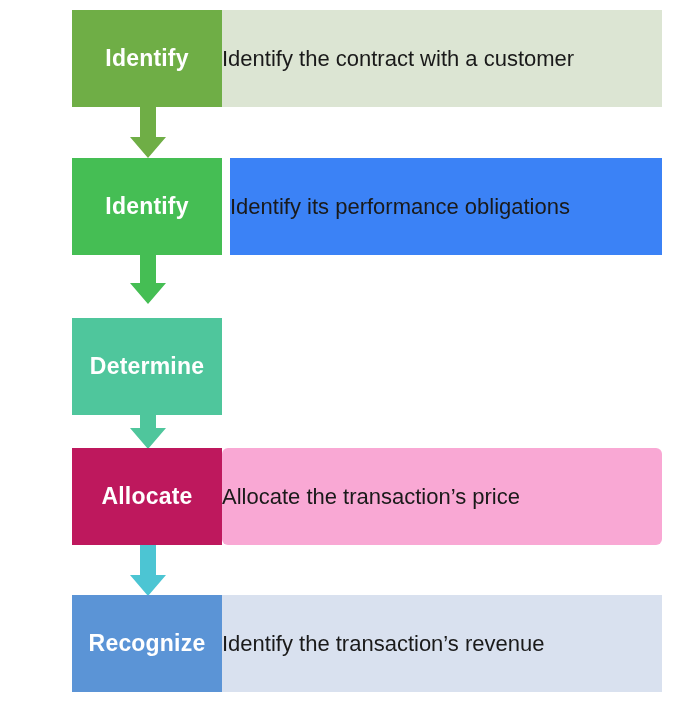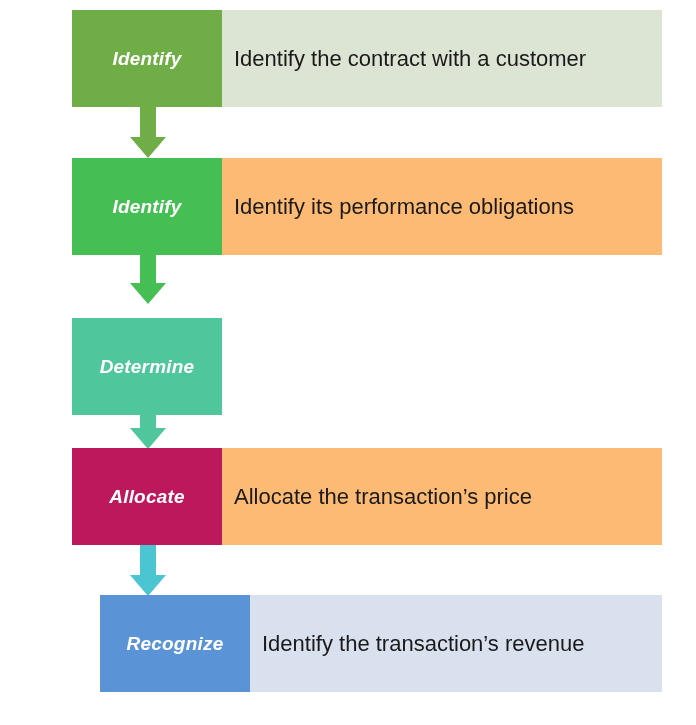--- a/index.html
+++ b/index.html
@@ -19,31 +19,29 @@
     display:flex;
     align-items:stretch;
   }
   .tag{
     width:150px;
     flex:0 0 150px;
     display:flex;
     align-items:center;
     justify-content:center;
     color:#ffffff;
-    font-size:19px;
+    font-size:23px;
     font-weight:600;
     letter-spacing:.2px;
     line-height:1;
-    font-style:italic;
   }
   .desc{
     flex:1 1 auto;
     display:flex;
     align-items:center;
-    padding-left:12px;
     color:#1a1a1a;
     font-size:22px;
     line-height:1.15;
     white-space:nowrap;
   }
 
   
   .arrow{
     position:absolute;
     left:130px;
@@ -75,26 +73,26 @@
       <svg viewBox="0 0 36 51" xmlns="http://www.w3.org/2000/svg">
         <path d="M10 0 H26 V30 H36 L18 51 L0 30 H10 Z" fill="#4CC5D3"></path>
       </svg>
     </div>
     <div class="row" style="top: 10px;">
       <div class="tag" style="background: rgb(111, 174, 70);">Identify</div>
       <div class="desc" style="background: rgb(220, 229, 211);">Identify the contract with a customer</div>
     </div>
     <div class="row" style="top: 158px;">
       <div class="tag" style="background: rgb(69, 190, 84);">Identify</div>
-      <div class="desc" style="background: #fdba74;">Identify its performance obligations</div>
+      <div class="desc" style="background: #3b82f6; margin-left: 8px;">Identify its performance obligations</div>
     </div>
     <div class="row" style="top: 318px; justify-content: space-between;">
       <div class="tag" style="background: rgb(79, 198, 156);">Determine</div>
     </div>
     <div class="row" style="top: 448px;">
       <div class="tag" style="background: #be185d;">Allocate</div>
-      <div class="desc" style="background: #fdba74;">Allocate the transaction’s price</div>
+      <div class="desc" style="background: #f9a8d4; border-radius: 6px;">Allocate the transaction’s price</div>
     </div>
     <div class="row" style="top: 595px;">
-      <div class="tag" style="background: rgb(91, 148, 214); margin-left: 28px;">Recognize</div>
+      <div class="tag" style="background: rgb(91, 148, 214);">Recognize</div>
       <div class="desc" style="background: rgb(217, 225, 239);">Identify the transaction’s revenue</div>
     </div>
   </div>
 
 </body></html>

